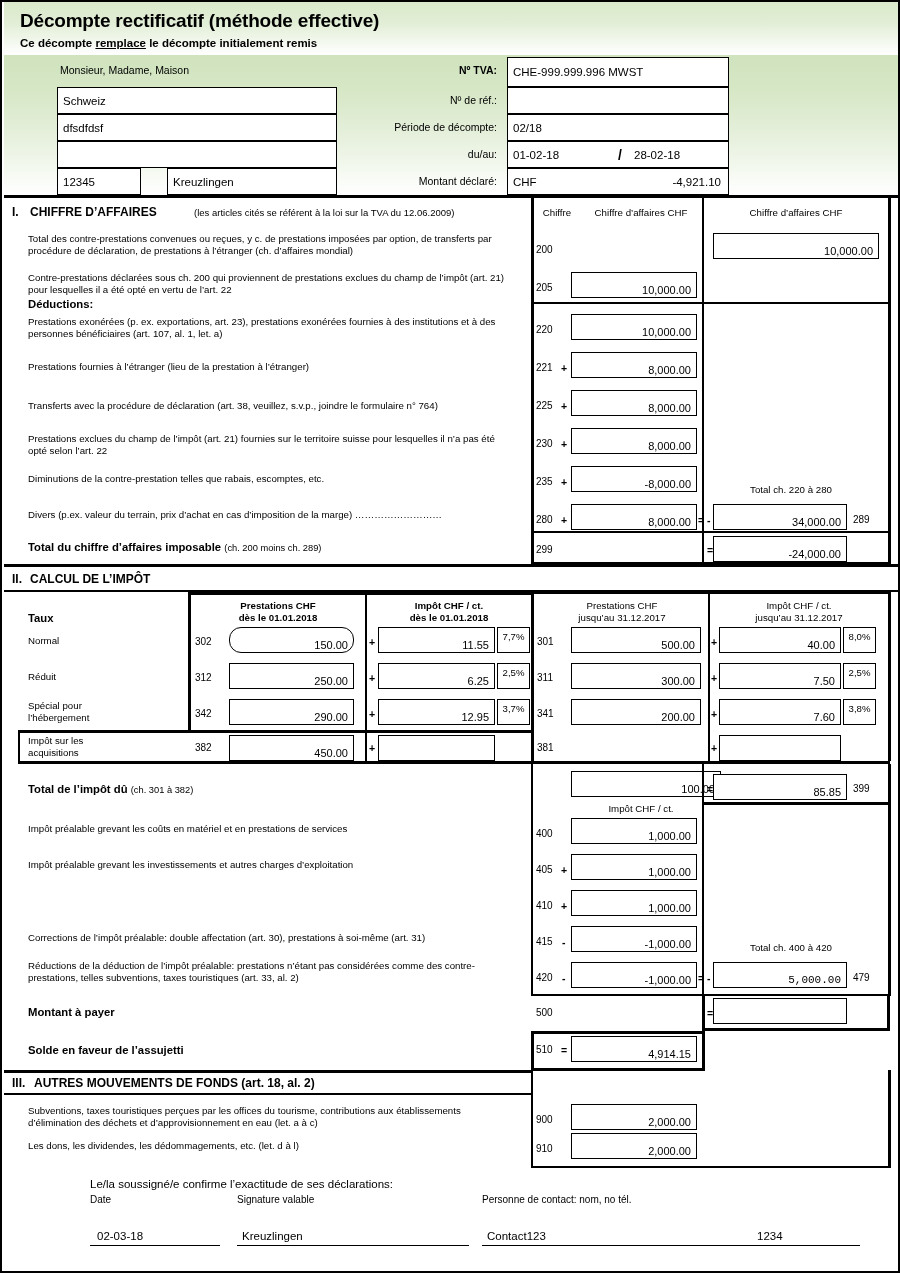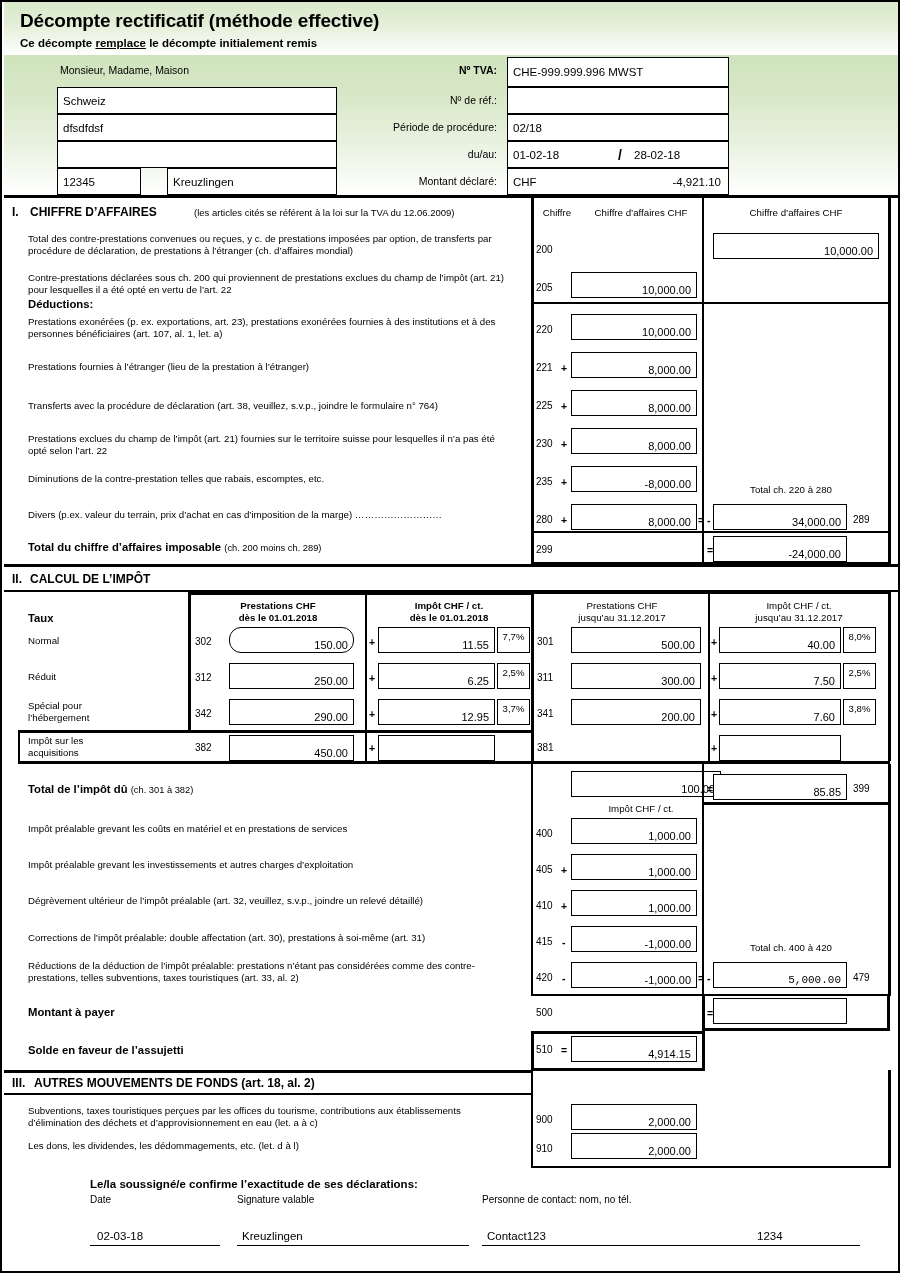--- a/index.html
+++ b/index.html
@@ -37,21 +37,21 @@
   .op{position:absolute;font-size:10.5px;font-weight:bold;}
 
   .ibox{position:absolute;border:1.7px solid #000;background:#fff;box-sizing:border-box;}
   .ibox span{position:absolute;right:5px;bottom:1px;font-size:11px;white-space:nowrap;}
   .rate{position:absolute;border:1.5px solid #000;background:#fff;box-sizing:border-box;
         font-size:9.6px;text-align:center;line-height:17px;}
 
   .sigline{position:absolute;border-bottom:1.6px solid #000;}
   .sigval{position:absolute;font-size:11.5px;}
   .siglbl{position:absolute;font-size:10px;}
-  .sigtitle{position:absolute;font-size:11.5px;font-weight:bold;}
+  .sigtitle{position:absolute;font-size:11.5px;font-weight:normal;}
 </style>
 </head>
 <body>
 
 <div id="page">
 
   <div class="hdr-title-band"></div>
   <div class="hdr-green"></div>
 
   <div class="title">Décompte rectificatif (méthode effective)</div>
@@ -77,21 +77,21 @@
   <div class="rlabel lbl-bold" style="left:330px;top:62px;width:165px;">Nº TVA:</div>
   <div class="fbox" style="left:505px;top:55px;width:222px;height:30px;">
       <span class="v">CHE-999.999.996 MWST</span>
     </div>
 
   <div class="rlabel" style="left:330px;top:92px;width:165px;">Nº de réf.:</div>
   <div class="fbox" style="left:505px;top:85px;width:222px;height:27px;">
       <span class="v"></span>
     </div>
 
-  <div class="rlabel" style="left:330px;top:119px;width:165px;">Période de procédure:</div>
+  <div class="rlabel" style="left:330px;top:119px;width:165px;">Période de décompte:</div>
   <div class="fbox" style="left:505px;top:112px;width:222px;height:27px;">
       <span class="v">02/18</span>
     </div>
 
   <div class="rlabel" style="left:330px;top:146px;width:165px;">du/au:</div>
   <div class="fbox" style="left:505px;top:139px;width:222px;height:27px;">
     <span class="v">01-02-18</span>
     <span class="v" style="left:110px;font-weight:bold;font-size:14px;">/</span>
     <span class="v" style="left:126px;">28-02-18</span>
   </div>
@@ -311,21 +311,20 @@
       <span>1,000.00</span>
     </div>
 
   <div class="rowtext" style="left:26px;top:857px;width:480px;">Impôt préalable grevant les investissements et autres charges d’exploitation</div>
   <div class="chnum" style="left:534px;top:862px;">405</div>
   <div class="op" style="left:559px;top:862px;">+</div>
   <div class="ibox" style="left:569px;top:852px;width:126px;height:26px;">
       <span>1,000.00</span>
     </div>
 
-  <div class="rowtext" style="left:26px;top:893px;width:480px;">Dégrèvement ultérieur de l’impôt préalable (art. 32, veuillez, s.v.p., joindre un relevé détaillé)</div>
   <div class="chnum" style="left:534px;top:898px;">410</div>
   <div class="op" style="left:559px;top:898px;">+</div>
   <div class="ibox" style="left:569px;top:888px;width:126px;height:26px;">
       <span>1,000.00</span>
     </div>
 
   <div class="rowtext" style="left:26px;top:930px;width:480px;">Corrections de l’impôt préalable: double affectation (art. 30), prestations à soi-même (art. 31)</div>
   <div class="chnum" style="left:534px;top:934px;">415</div>
   <div class="op" style="left:560px;top:934px;">-</div>
   <div class="ibox" style="left:569px;top:924px;width:126px;height:26px;">

